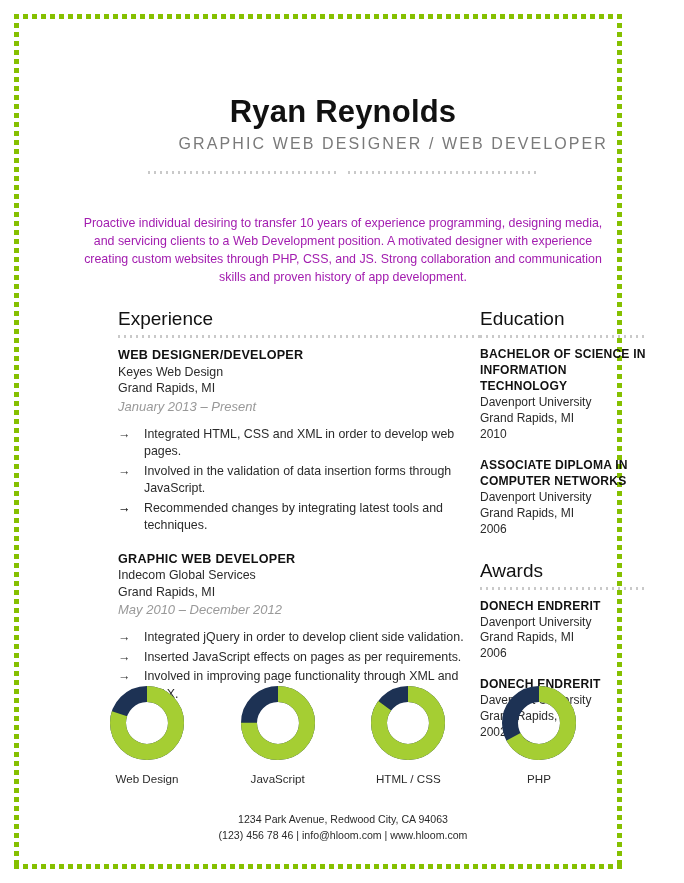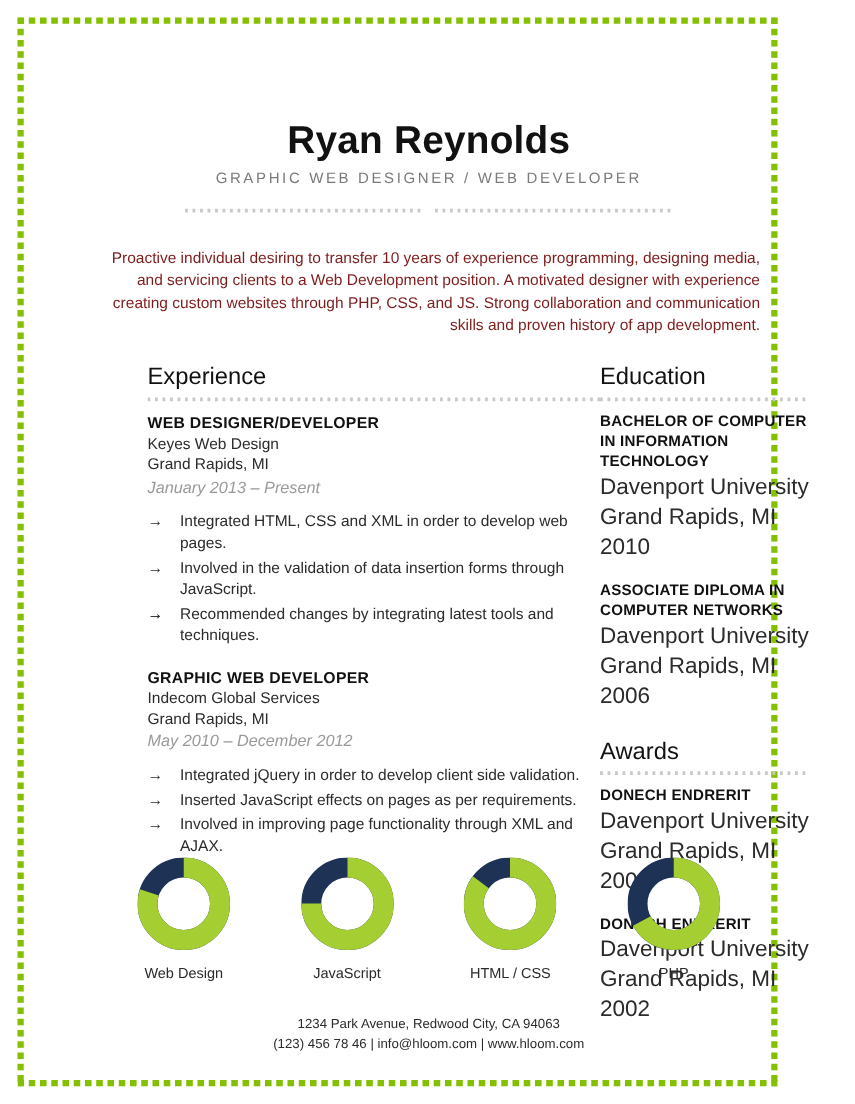--- a/index.html
+++ b/index.html
@@ -76,24 +76,25 @@
   .name {
     font-size: 31px;
     font-weight: bold;
     letter-spacing: 0.2px;
     color: #111111;
     line-height: 1.05;
     margin: 0;
   }
   .subtitle {
     margin-top: 6px;
-    font-size: 12px;
+    font-size: 16px;
     letter-spacing: 2.1px;
     color: #7a7a7a;
     font-weight: normal;
+    text-align: right;
   }
 
   .header-rule {
     position: relative;
     margin: 18px auto 0 auto;
     width: 390px;
     height: 3px;
     display: flex;
     gap: 10px;
   }
@@ -101,25 +102,25 @@
     height: 3px;
     flex: 1 1 auto;
     background-image: linear-gradient(to right,
       #c9c9c9 0px, #c9c9c9 2px, rgba(0,0,0,0) 2px, rgba(0,0,0,0) 6px);
     background-size: 6px 3px;
     background-repeat: repeat-x;
   }
 
   
   .summary {
-    margin-top: 27px;
+    margin-top: 40px;
     font-size: 12.4px;
     line-height: 1.47;
-    color: #7f1d1d;
-    text-align: right;
+    color: #a21caf;
+    text-align: center;
   }
 
   
   .columns {
     display: flex;
     margin-top: 22px;
     margin-left: 40px;
   }
   .col-left {
     width: 362px;
@@ -195,21 +196,21 @@
   .entry { margin-bottom: 0; }
   .entry + .entry { margin-top: 15px; }
   .entry-title {
     font-size: 12.1px;
     font-weight: bold;
     letter-spacing: 0.2px;
     color: #111111;
     line-height: 1.32;
   }
   .entry-line {
-    font-size: 18px;
+    font-size: 12px;
     color: #2b2b2b;
     line-height: 1.33;
   }
   .section-block + .section-block { margin-top: 22px; }
 
   
   .charts {
     position: absolute;
     left: 0;
     top: 686px;
@@ -308,21 +309,21 @@
         </div>
       </div>
 
       <div class="col-right">
 
         <div class="section-block">
           <div class="section-title">Education</div>
           <div class="section-rule"></div>
 
           <div class="entry">
-            <div class="entry-title">BACHELOR OF COMPUTER IN INFORMATION TECHNOLOGY</div>
+            <div class="entry-title">BACHELOR OF SCIENCE IN INFORMATION TECHNOLOGY</div>
             <div class="entry-line">Davenport University</div>
             <div class="entry-line">Grand Rapids, MI</div>
             <div class="entry-line">2010</div>
           </div>
 
           <div class="entry">
             <div class="entry-title">ASSOCIATE DIPLOMA IN COMPUTER NETWORKS</div>
             <div class="entry-line">Davenport University</div>
             <div class="entry-line">Grand Rapids, MI</div>
             <div class="entry-line">2006</div>

